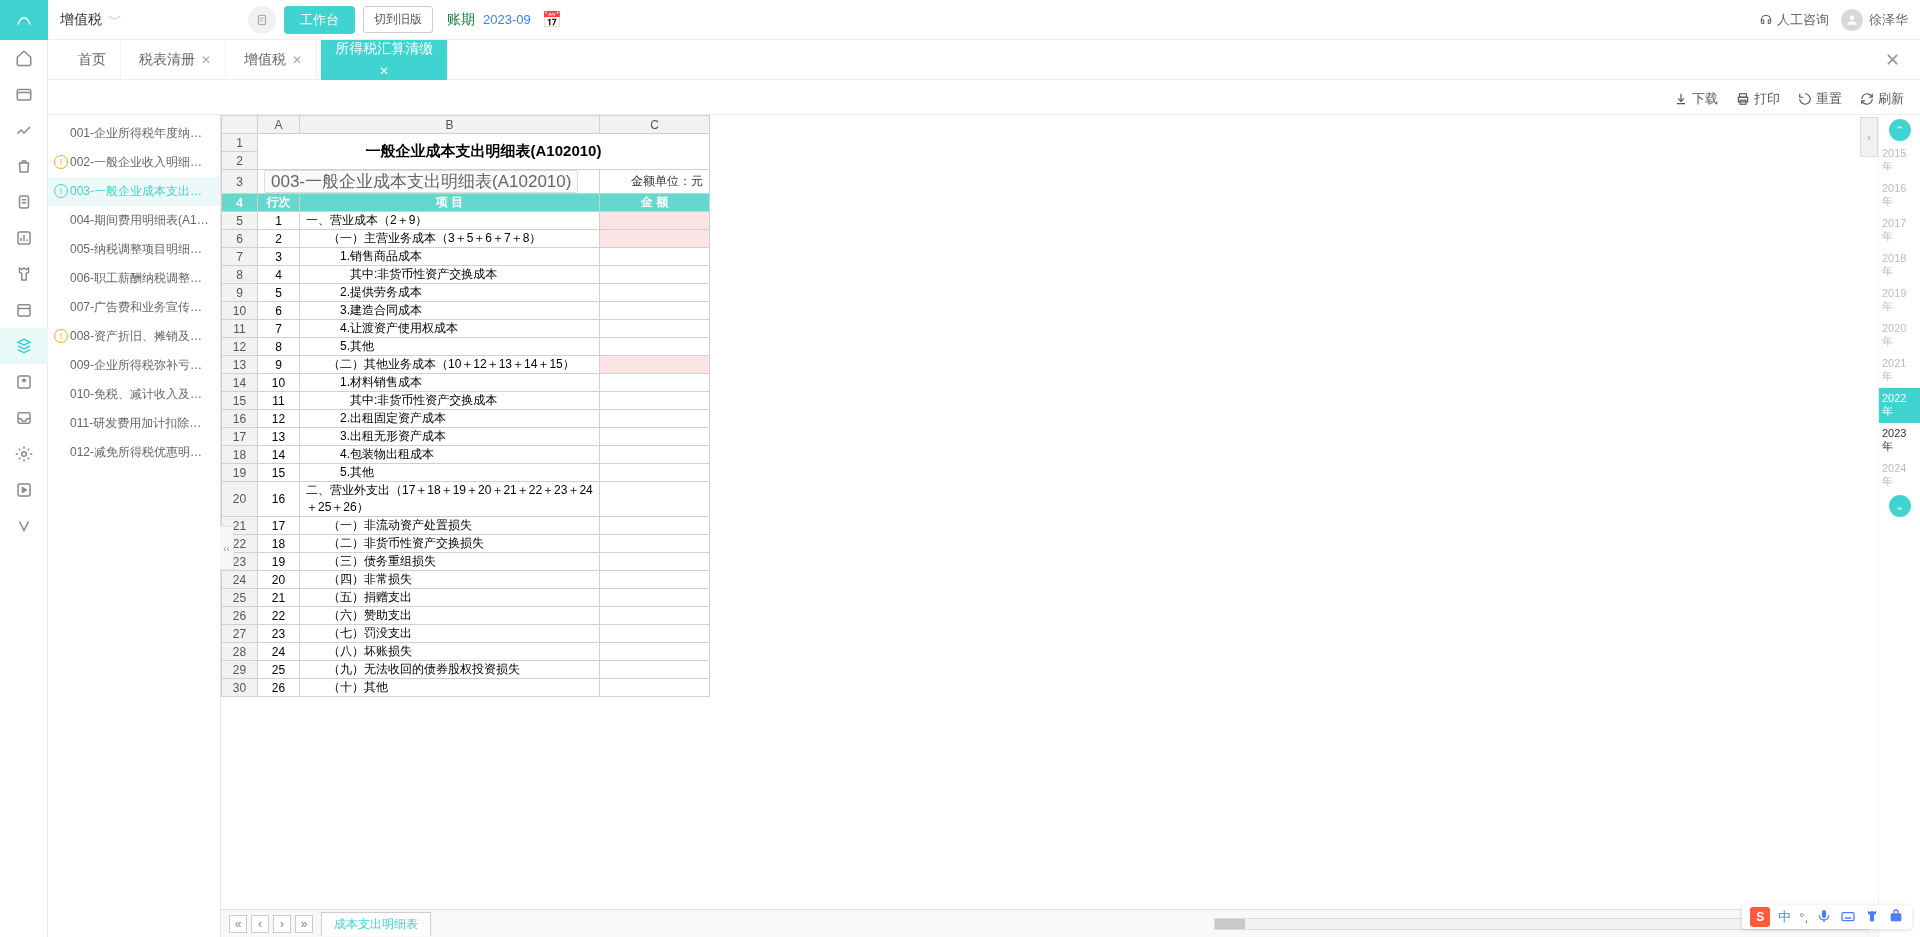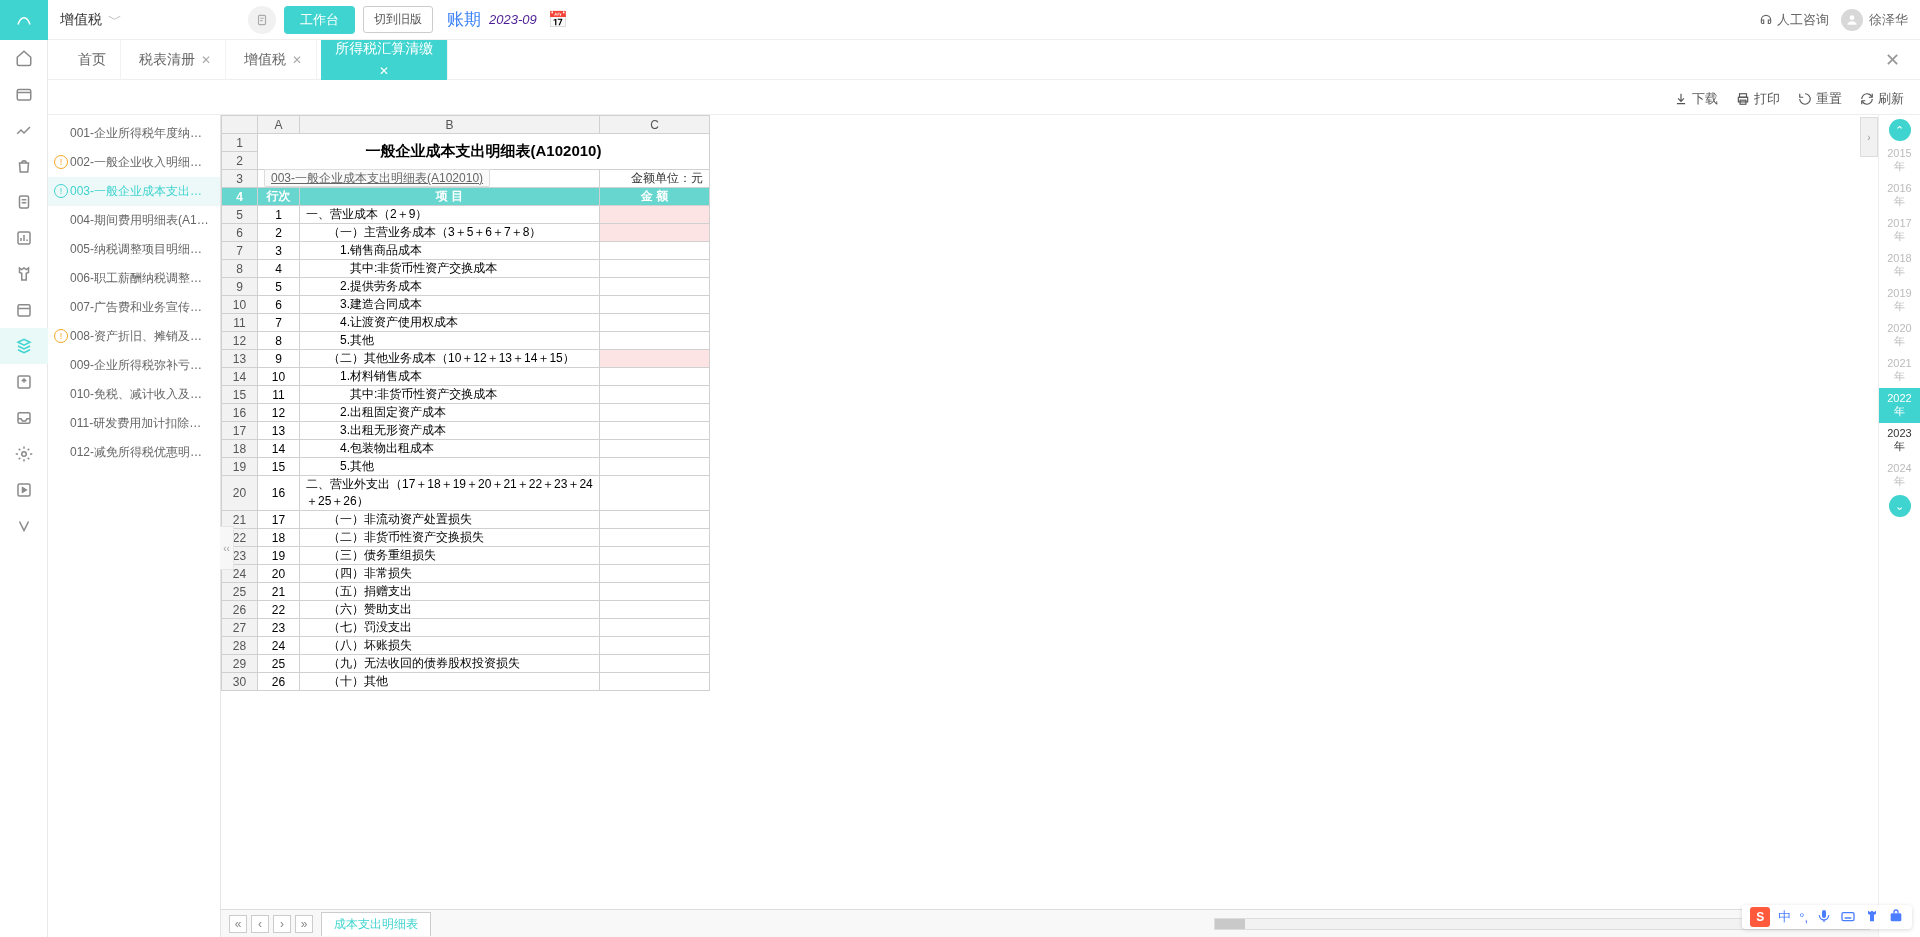--- a/index.html
+++ b/index.html
@@ -16,22 +16,22 @@
 
 .main { flex: 1; display: flex; flex-direction: column; background: #fff; }
 
 
 .topbar { height: 40px; display: flex; align-items: center; padding: 0 12px; border-bottom: 1px solid #eee; gap: 8px; }
 .dropdown { display: flex; align-items: center; gap: 6px; font-size: 14px; color: #333; cursor: pointer; min-width: 180px; }
 .chevron { color: #bbb; }
 .btn-round { width: 28px; height: 28px; border-radius: 50%; background: #f1f1f1; display:flex; align-items:center; justify-content:center; color:#aaa; cursor:pointer; }
 .btn-primary { background: #3fd4cf; color: #fff; border: none; padding: 5px 16px; border-radius: 4px; font-size: 13px; cursor: pointer; }
 .btn-outline { border: 1px solid #ccc; background: #fff; padding: 4px 10px; border-radius: 3px; font-size: 12px; cursor: pointer; color:#555; }
-.period-label { font-size: 17px; color: #3b82f6; margin-left: 6px; }
-.period-val { font-size: 13px; color: #4c1d95; font-style: italic; }
+.period-label { font-size: 14px; color: #15803d; margin-left: 6px; }
+.period-val { font-size: 13px; color: #3b82f6; }
 .cal-icon { color: #3fd4cf; margin-left: 4px; }
 .topbar-right { margin-left: auto; display: flex; align-items: center; gap: 12px; font-size: 13px; color: #666; }
 .user-chip { display: flex; align-items: center; gap: 6px; }
 .avatar { width: 22px; height: 22px; border-radius: 50%; background: #d8d8d8; display:flex; align-items:center; justify-content:center; color:#fff; font-size:12px; }
 
 
 .tabs { height: 40px; display: flex; align-items: center; border-bottom: 1px solid #eee; padding: 0 16px; gap: 4px; }
 .tab { padding: 0 14px; height: 40px; display: flex; align-items: center; gap: 6px; font-size: 14px; color: #666; cursor: pointer; border-right: 1px solid #f2f2f2; text-align: right; }
 .tab.active { background: #3fd4cf; color: #fff; flex-direction: column; }
 .tab .close { font-size: 12px; color: #aaa; }
@@ -58,35 +58,35 @@
 .sheet-wrap { flex: 1; display: flex; flex-direction: column; border-left: 1px solid #e5e5e5; }
 .sheet-scroll { flex: 1; overflow: auto; background: #fff; position: relative; }
 table.grid { border-collapse: collapse; font-size: 12px; }
 .grid td, .grid th { border: 1px solid #d0d0d0; height: 18px; padding: 0 6px; }
 .colhdr th { background: #f2f2f2; color: #555; text-align: center; font-weight: normal; }
 .rownum { background: #f2f2f2; text-align: center; color: #555; width: 36px; }
 .col-A { width: 42px; text-align: center; }
 .col-B { width: 300px; }
 .col-C { width: 110px; }
 .title-cell { text-align: center; font-size: 15px; font-weight: 600; height: 32px; background:#fff; }
-.breadcrumb-cell { font-size: 12px; color: #666; background:#fff;text-decoration:underline; }
+.breadcrumb-cell { font-size: 17px; color: #666; background:#fff; }
 .unit-cell { text-align: right; font-size: 12px; color: #333; background:#fff; }
 .hdr-row td { background: #67d6cf; color: #fff; text-align: center; font-weight: 600; }
 .pink td.col-C { background: #fce4e4; }
 .sheet-tabbar { height: 28px; border-top: 1px solid #ddd; display: flex; align-items: center; padding: 0 8px; gap: 8px; font-size: 12px; background: #f8f8f8; }
 .sheet-tab-nav { display:flex; gap:4px; }
 .sheet-tab-nav span { width:18px; height:18px; border:1px solid #ccc; display:flex; align-items:center; justify-content:center; cursor:pointer; color:#888; background:#fff; }
 .sheet-tab { padding: 3px 12px; border:1px solid #ccc; border-bottom:none; background:#fff; color:#3fd4cf; cursor:pointer; }
 .hscroll-track { margin-left:auto; width:40%; height:12px; background:#f2f2f2; position:relative; border:1px solid #ddd; }
 .hscroll-thumb { position:absolute; left:0; top:0; height:100%; width:30px; background:#c9c9c9; }
 
 
 .year-rail { width: 42px; background: #fff; border-left: 1px solid #eee; display: flex; flex-direction: column; align-items: center; padding: 4px 0; gap: 2px; font-size: 11px; }
 .rail-btn { width: 22px; height: 22px; border-radius: 50%; background: #3fd4cf; color: #fff; display: flex; align-items: center; justify-content: center; cursor:pointer; }
-.rail-year { padding: 4px 3px; color: #bbb; cursor: pointer; text-align: center; }
+.rail-year { padding: 4px 3px; color: #bbb; cursor: pointer; }
 .rail-year.enabled { color: #333; }
 .rail-year.active { background: #3fd4cf; color: #fff; border-radius: 0; }
 
 
 .ime-bar { position: fixed; right: 8px; bottom: 8px; display: flex; align-items:center; gap: 8px; background: #fff; padding: 2px 8px; border-radius: 4px; box-shadow: 0 1px 4px rgba(0,0,0,.15); font-size: 13px; }
 .ime-logo { width: 20px; height: 20px; background: #ff5a3c; color:#fff; border-radius:3px; display:flex; align-items:center; justify-content:center; font-weight:bold; font-size:12px; }
 .ime-item { color: #4a7dff; cursor: pointer; }
 .ime-item svg { width:16px; height:16px; }
 .expand-rail { position:absolute; right:0; top:2px; width:18px; height:40px; background:#f1f1f1; border:1px solid #ddd; display:flex; align-items:center; justify-content:center; color:#999; cursor:pointer; font-size:10px; }
 </style>

